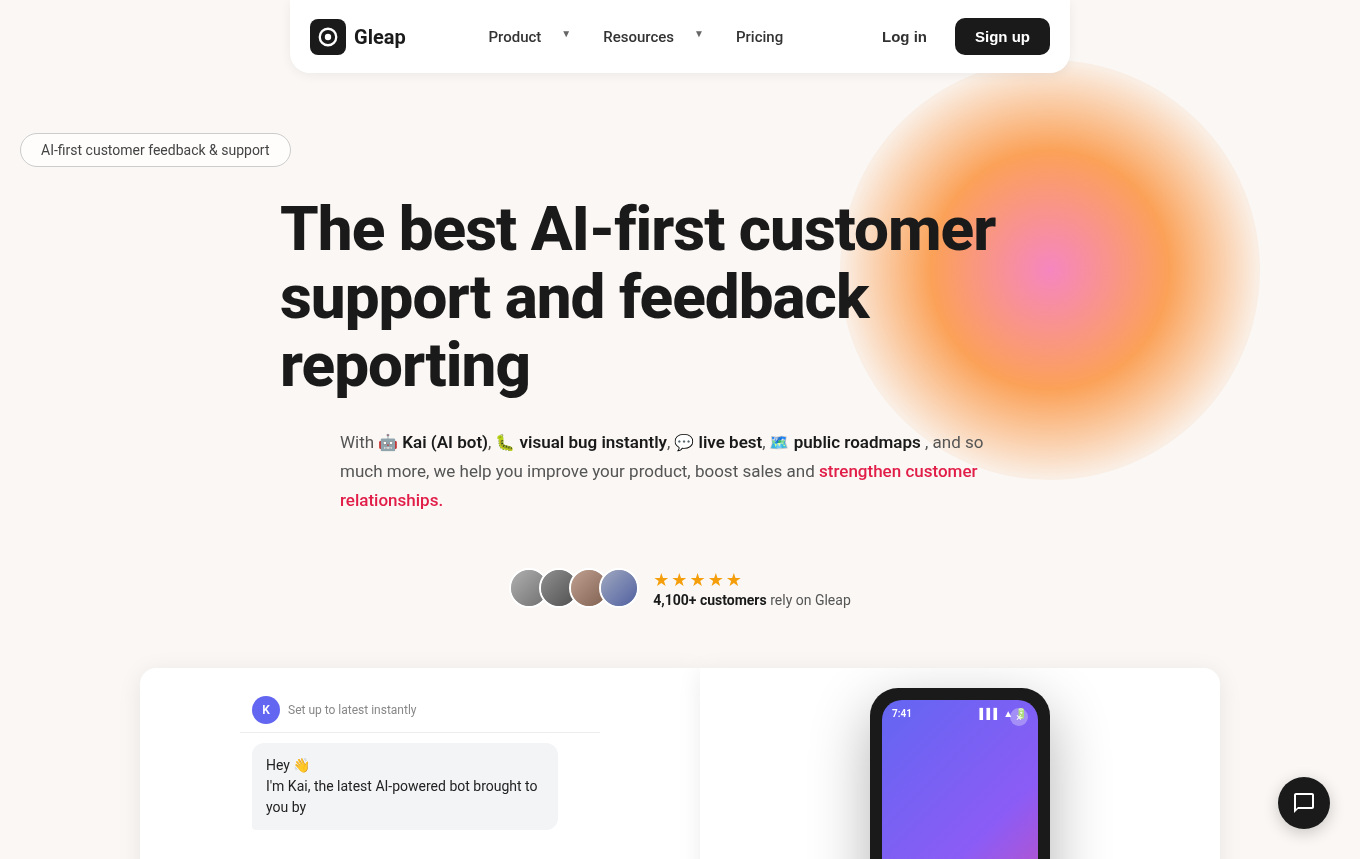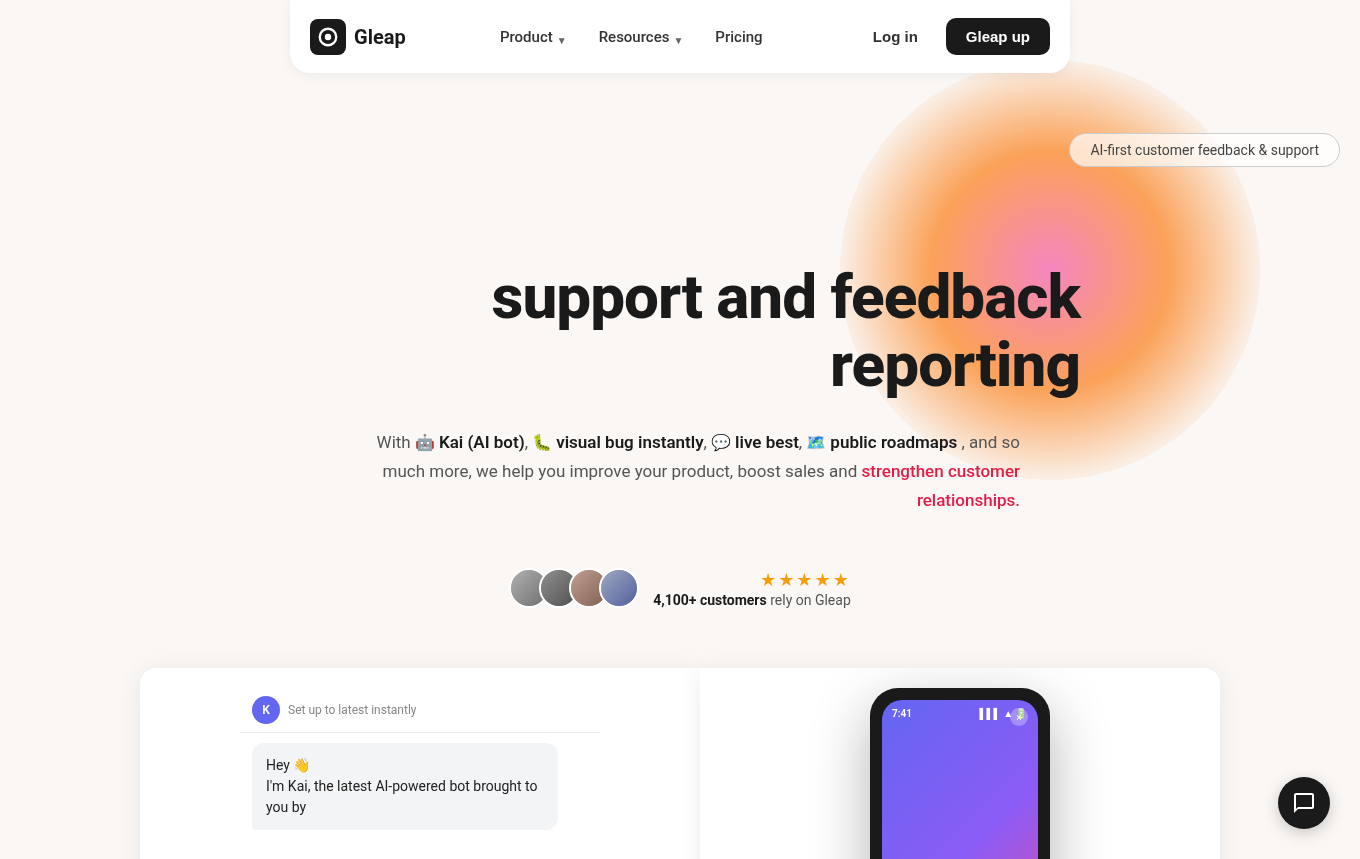--- a/index.html
+++ b/index.html
@@ -71,22 +71,22 @@
     }
 
     .nav-links {
       display: flex;
       align-items: center;
       gap: 4px;
     }
 
     .nav-link {
       display: flex;
-      align-items: flex-end;
-      gap: 4px;
+      align-items: flex-start;
+      gap: 20px;
       padding: 8px 14px;
       color: #333;
       font-size: 15px;
       font-weight: 500;
       text-decoration: none;
       border-radius: 8px;
       cursor: pointer;
     }
 
     .nav-link .chevron {
@@ -119,21 +119,21 @@
       font-weight: 600;
       border: none;
       border-radius: 10px;
       cursor: pointer;
     }
 
     
     .hero {
       position: relative;
       z-index: 1;
-      text-align: right;
+      text-align: left;
       padding: 60px 20px 40px;
     }
 
     .hero-badge {
       display: inline-block;
       padding: 8px 20px;
       border: 1.5px solid #ccc;
       border-radius: 50px;
       font-size: 14px;
       color: #444;
@@ -439,29 +439,29 @@
       <span>Resources</span>
       <span class="chevron">▼</span>
     </a>
     <a class="nav-link" href="#">
       <span>Pricing</span>
     </a>
   </div>
 
   <div class="nav-actions">
     <button class="btn-login">Log in</button>
-    <button class="btn-signup">Gleap up</button>
+    <button class="btn-signup">Sign up</button>
   </div>
 </nav>
 
 <section class="hero">
   <div class="hero-badge">AI-first customer feedback &amp; support</div>
 
   <h1 class="hero-title">
-    <br>
+    <span>The best AI-first customer</span><br>
     <span>support and feedback reporting</span>
   </h1>
 
   <p class="hero-subtitle">
     <span>With</span>
     <span class="feature-item">
       <span class="feature-icon">🤖</span>
       <span>Kai (AI bot)</span>
     </span>,
     <span class="feature-item">

